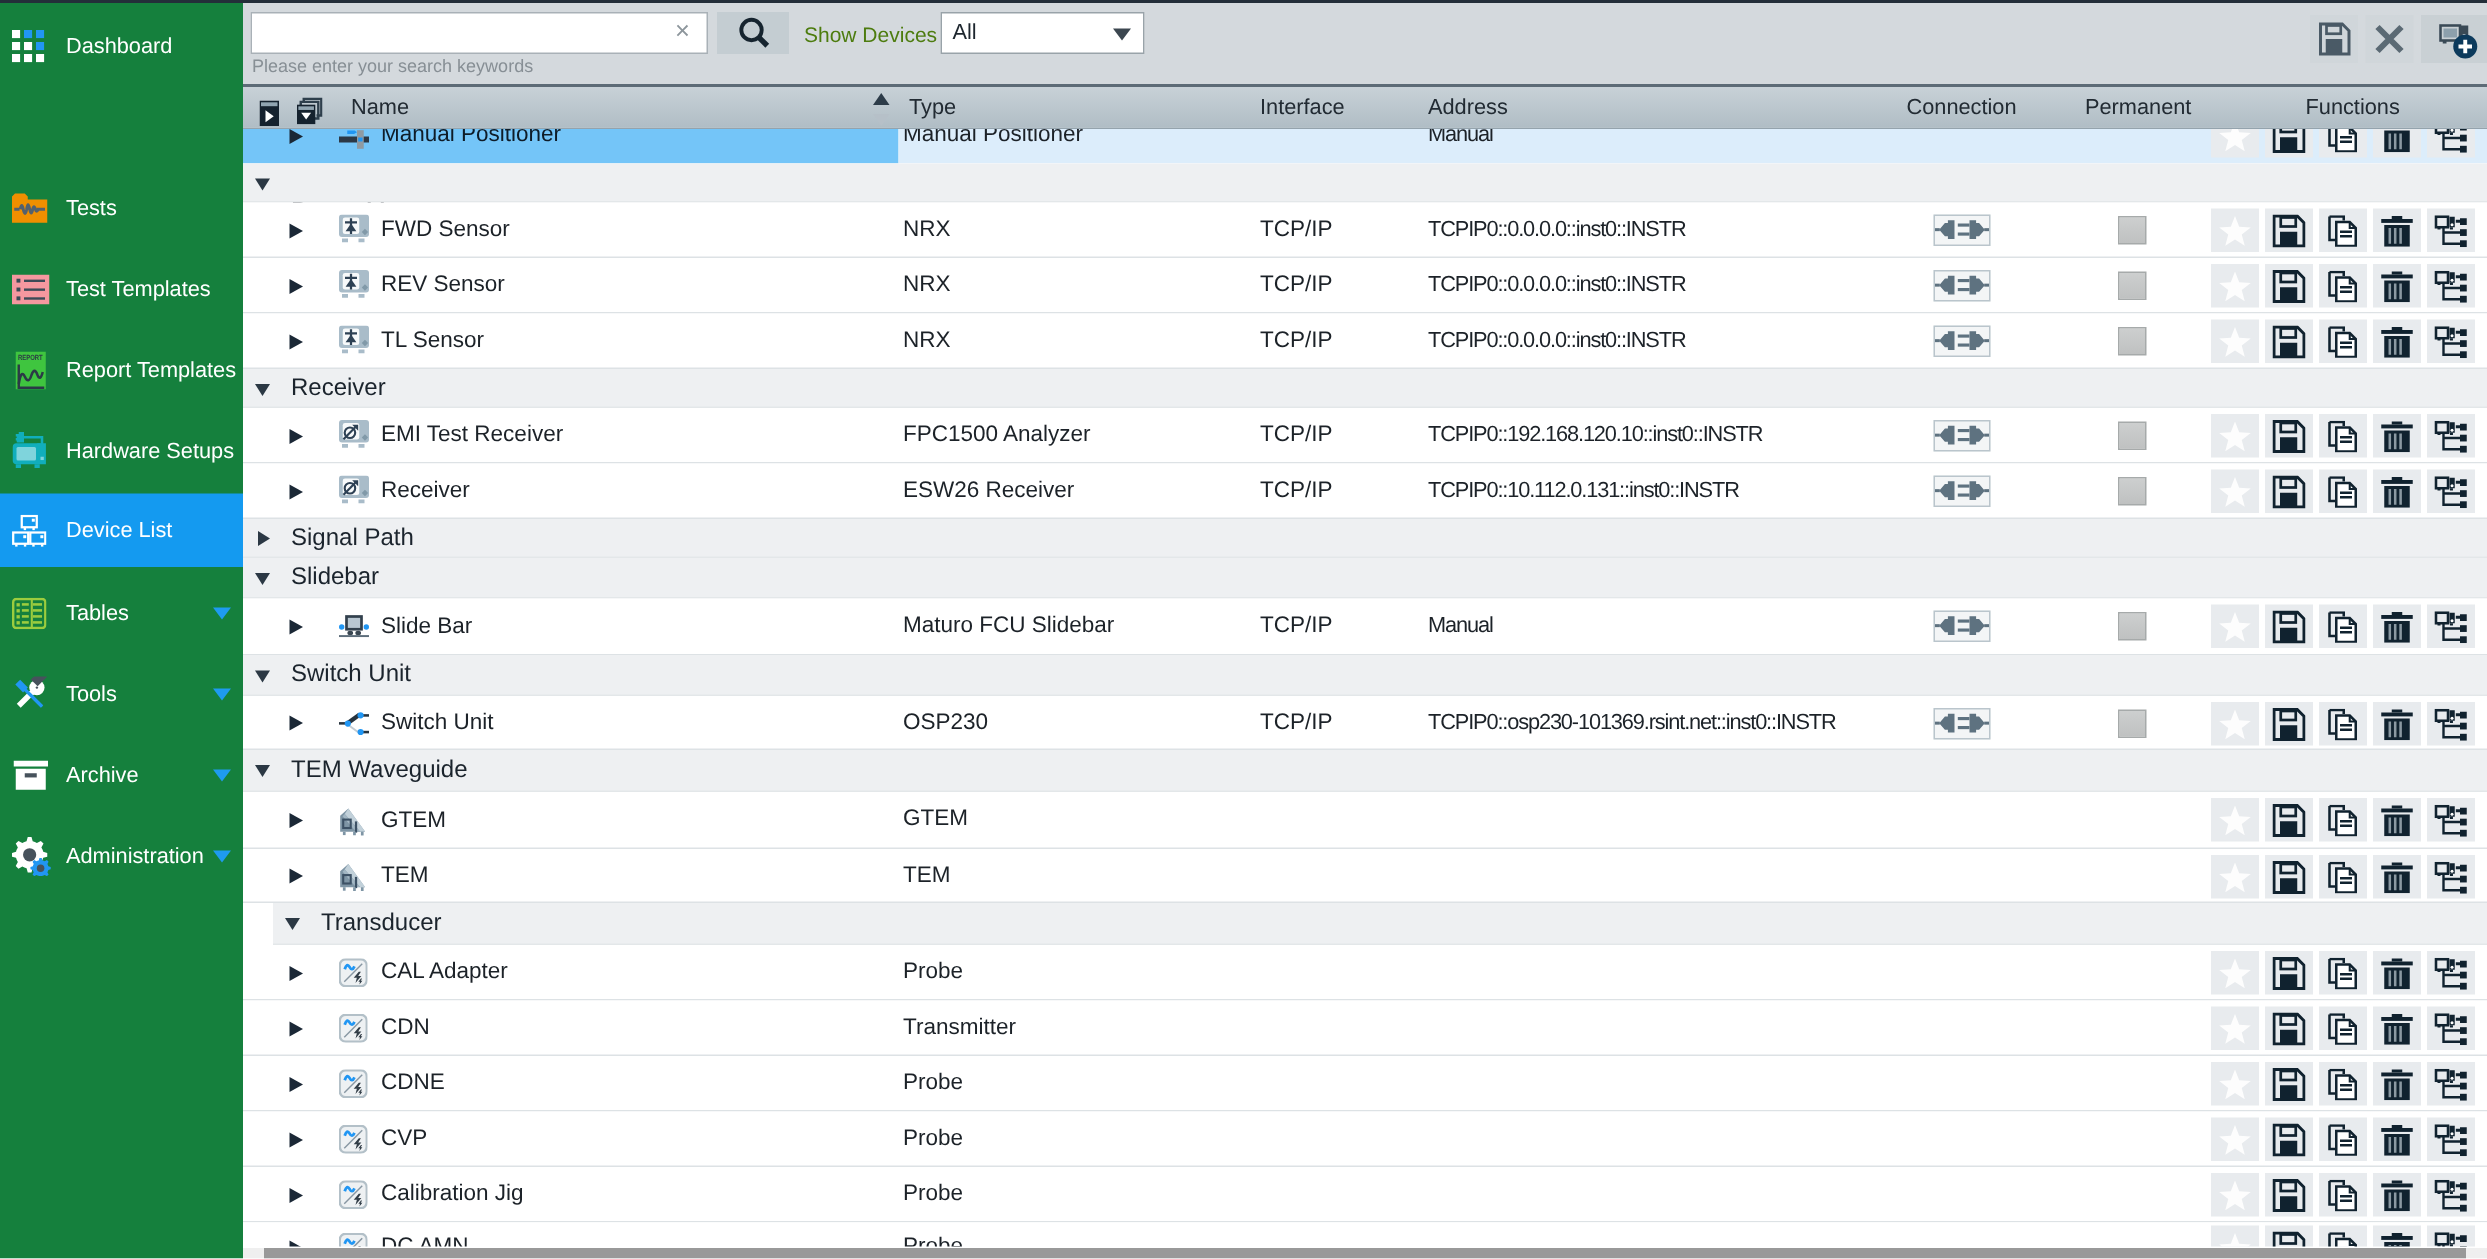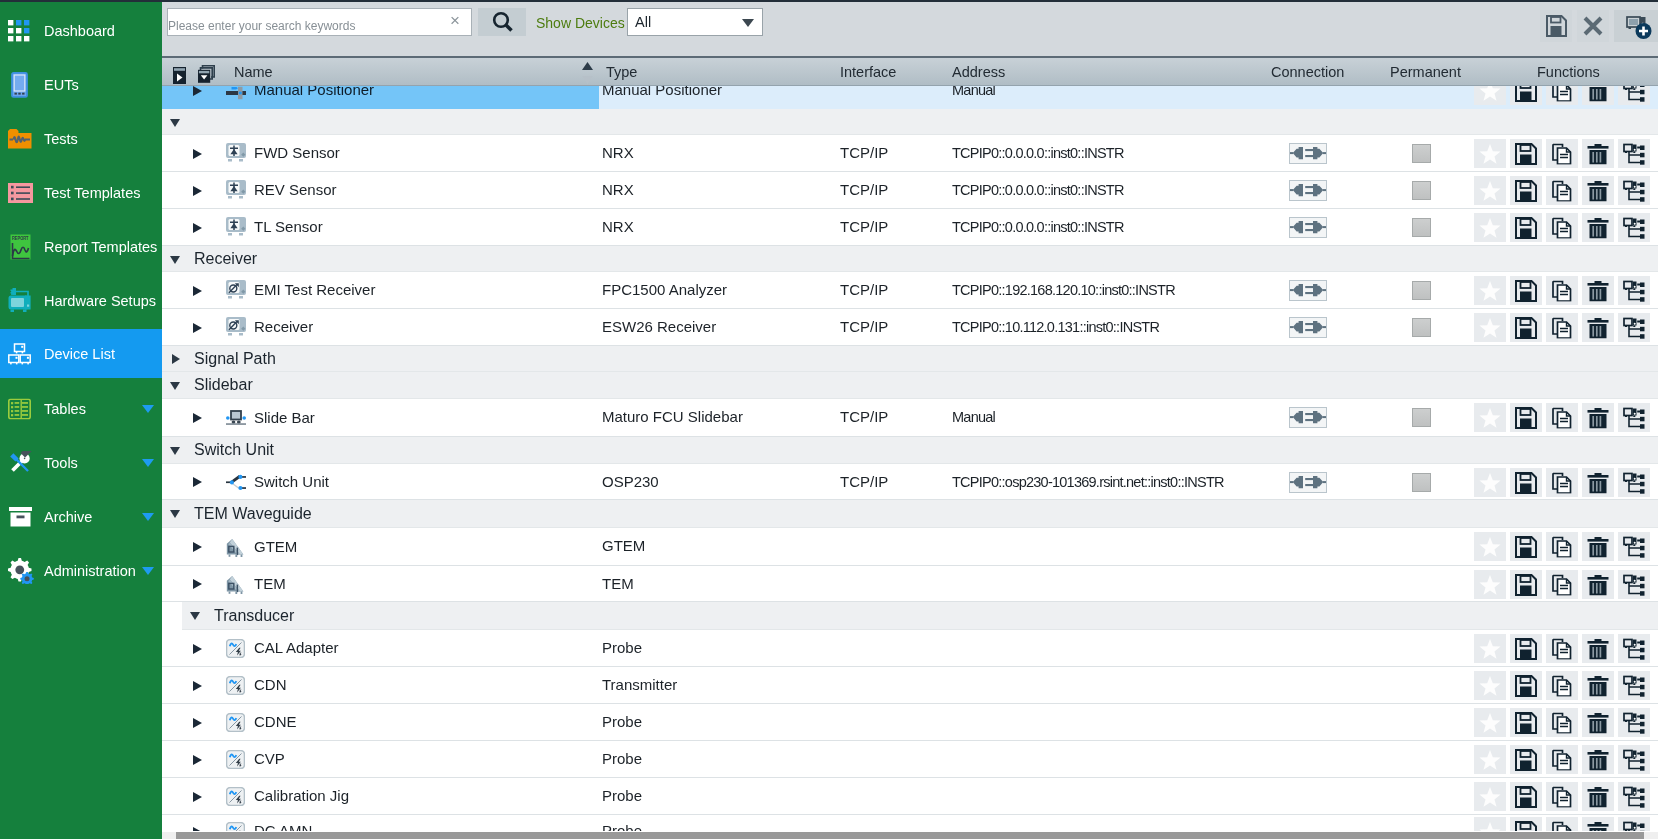--- a/index.html
+++ b/index.html
@@ -12,21 +12,21 @@
 .nav .lbl { position:absolute; left:44px; top:50%; transform:translateY(-50%); color:#fff; font-size:14.5px; white-space:nowrap; }
 .nav .ic { position:absolute; left:8px; top:50%; transform:translateY(-50%); }
 .nav.sel { background:#149af0; }
 .nav .car { position:absolute; right:8px; top:50%; transform:translateY(-50%); width:0; height:0; border-left:6px solid transparent; border-right:6px solid transparent; border-top:8px solid #1e9bf0; }
 
 #main { position:absolute; left:162px; top:0; width:1496px; height:839px; background:#fff; }
 #searchbar { position:absolute; left:0; top:2px; width:1496px; height:54px; background:#d4d9dd; }
 #sinput { position:absolute; left:5px; top:6px; width:305px; height:28px; background:#fff; border:1px solid #a9b1b7; }
 #sclear { position:absolute; left:285px; top:11px; width:16px; height:16px; color:#8d969c; font-size:17px; line-height:15px; text-align:center; }
 #sbtn { position:absolute; left:316px; top:6px; width:48px; height:28px; background:#c4cdd2; }
-#shint { position:absolute; left:6px; top:17px; font-size:12px; color:#878f95; }
+#shint { position:absolute; left:6px; top:35px; font-size:12px; color:#878f95; }
 #sdlbl { position:absolute; left:374px; top:13px; font-size:14px; color:#4d7c0f; }
 #sddl { position:absolute; left:465px; top:6px; width:136px; height:28px; background:#fff; border:1px solid #99a3a9; font-size:14.5px; color:#1d262e; }
 #sddl span { position:absolute; left:7px; top:5px; }
 #sddl .dcar { position:absolute; left:auto; right:8px; top:10px; width:0; height:0; border-left:6.5px solid transparent; border-right:6.5px solid transparent; border-top:8px solid #3c4750; }
 .tbtn { position:absolute; top:8px; width:32px; height:32px; }
 
 #thead { position:absolute; left:0; top:56px; width:1496px; height:30px; background:linear-gradient(#c8d1d7, #b0bdc5); border-top:2px solid #5d6b76; border-bottom:1px solid #94a3ad; }
 #thead .h { position:absolute; top:6px; font-size:14.5px; color:#222b33; }
 
 #tbody { position:absolute; left:0; top:86px; width:1496px; height:745px; overflow:hidden; background:#fff; }
@@ -175,30 +175,20 @@
           <rect x="16" y="0" width="5.4" height="5.4" fill="#2196f3"></rect>
       <rect x="0" y="8" width="5.4" height="5.4" fill="#fff"></rect>
           <rect x="8" y="8" width="5.4" height="5.4" fill="#fff"></rect>
           <rect x="16" y="8" width="5.4" height="5.4" fill="#2196f3"></rect>
       <rect x="0" y="16" width="5.4" height="5.4" fill="#fff"></rect>
           <rect x="8" y="16" width="5.4" height="5.4" fill="#fff"></rect>
           <rect x="16" y="16" width="5.4" height="5.4" fill="#fff"></rect>
     </svg>
     <span class="lbl">Dashboard</span>
   </div>
-  <div class="nav" style="top:60px;">
-    <svg class="ic" width="24" height="26" viewBox="0 0 24 26" style="left:10px;">
-      <rect x="2" y="0.9" width="15" height="24" rx="1.5" fill="#6ba4ec" stroke="#3f8fe0" stroke-width="1.8"></rect>
-      <rect x="4.2" y="3" width="10.6" height="16" fill="#74abef" stroke="#d9e6f7" stroke-width="1.2"></rect>
-      <rect x="4.5" y="20.7" width="2.4" height="1.9" fill="#33414e"></rect>
-      <rect x="8.3" y="20.7" width="2.4" height="1.9" fill="#33414e"></rect>
-      <rect x="12.1" y="20.7" width="2.4" height="1.9" fill="#33414e"></rect>
-    </svg>
-    <span class="lbl">EUTs</span>
-  </div>
   <div class="nav" style="top:114px;">
     <svg class="ic" width="24" height="21" viewBox="0 0 24 21">
       <path d="M0 2.5 L0 20 L23.5 20 L23.5 4.5 L10.5 4.5 L10.5 2.5 L8.5 0.5 L2 0.5 Z" fill="#ef8f00"></path>
       <path d="M1.5 11 L5 11 M5.5 11 Q6.5 6 7.5 11 Q8.7 16.5 9.8 11 Q10.6 5 11.8 11 Q12.8 16 13.8 11 Q14.6 7.5 15.6 11 Q16.4 13.8 17.4 11 L22 11" fill="none" stroke="#53616e" stroke-width="2"></path>
     </svg>
     <span class="lbl">Tests</span>
   </div>
   <div class="nav" style="top:222px;">
     <svg class="ic" width="21" height="26" viewBox="0 0 21 26" style="left:10px;">
       <rect x="0.5" y="0.5" width="20" height="25" fill="#3fc53f"></rect>

